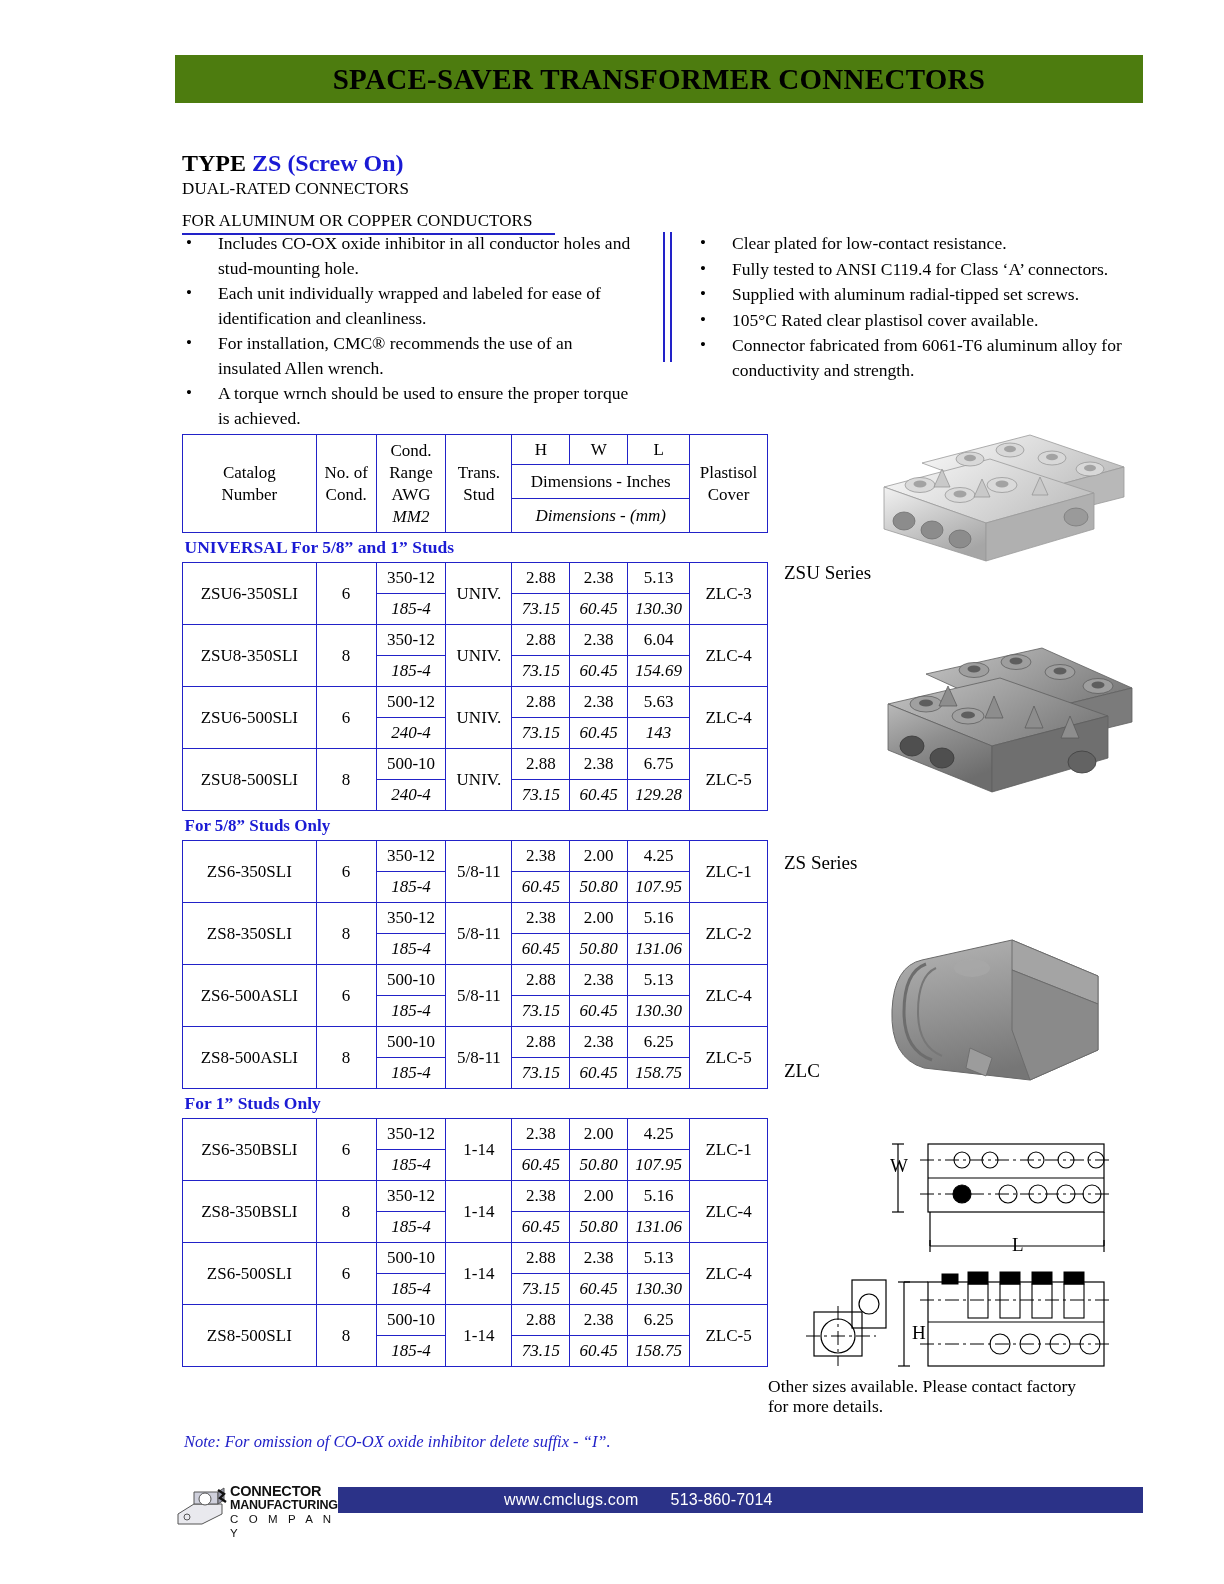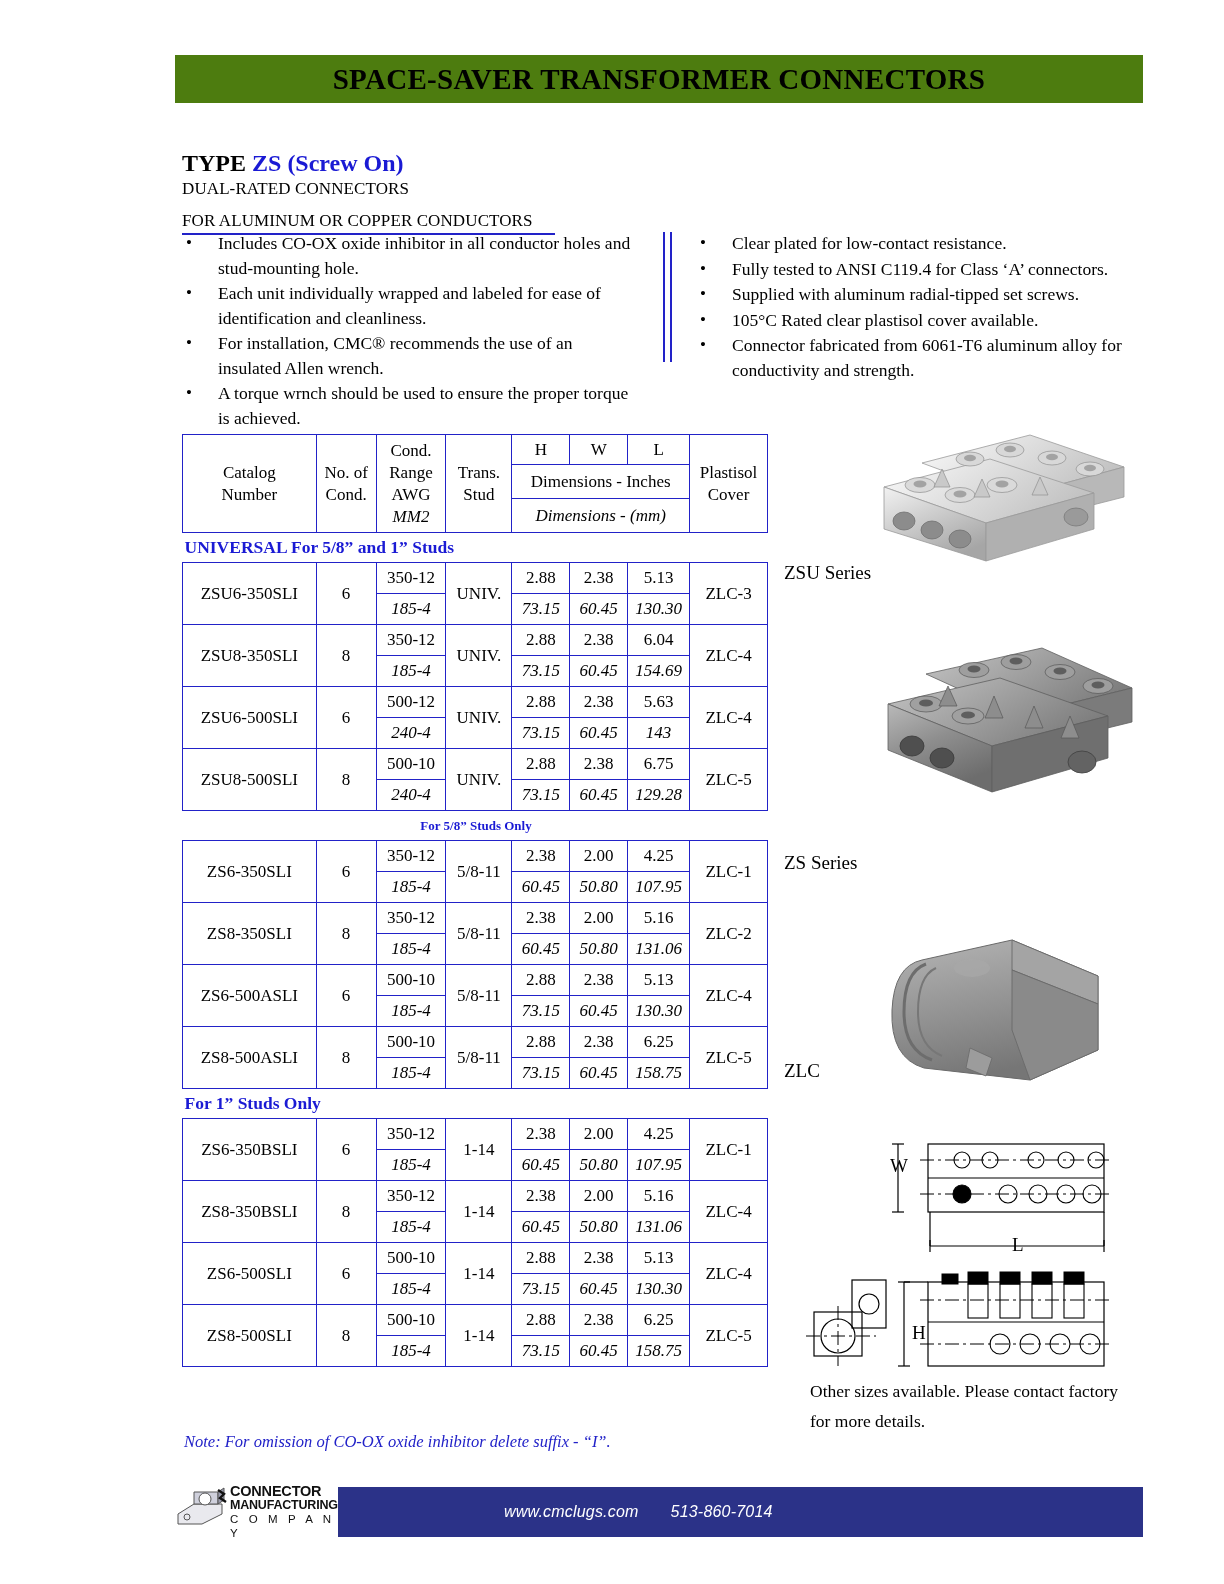--- a/index.html
+++ b/index.html
@@ -90,44 +90,44 @@
 
   
   .photo { position: absolute; }
   .photo-label {
     position: absolute; font-size: 19px; color: #000;
   }
 
   
   .footer-bar {
     position: absolute; left: 338px; top: 1487px;
-    width: 805px; height: 50px;
+    width: 805px; height: 26px;
     background: #2b3288;
-    display: flex; align-items: center; font-style: italic;
+    display: flex; align-items: center;
   }
   .footer-txt {
     font-family: "Liberation Sans", sans-serif;
     color: #fff; font-size: 16px; letter-spacing: 0.2px;
   }
   .footer-url { margin-left: 166px; }
   .footer-phone { margin-left: 32px; }
 
   .logo-block { position: absolute; left: 174px; top: 1484px; width: 172px; height: 45px; }
   .logo-text {
     position: absolute; left: 56px; top: 0;
     font-family: "Liberation Sans", sans-serif;
     color: #111;
   }
   .lt1 { font-size: 14.5px; font-weight: bold; letter-spacing: -0.2px; line-height: 14px; }
   .lt2 { font-size: 12.5px; font-weight: bold; letter-spacing: -0.2px; line-height: 14px; }
   .lt3 { font-size: 11.5px; letter-spacing: 3.6px; line-height: 14px; }
 
   .other-sizes {
-    position: absolute; left: 810px; top: 1376px;
-    font-size: 17.5px; line-height: 30px; color: #000; width: 310px;
+    position: absolute; left: 768px; top: 1376px;
+    font-size: 17.5px; line-height: 20px; color: #000; width: 310px;
   }
 
   .dim-label { position: absolute; font-size: 19px; color: #000; }
 </style>
 </head>
 <body>
 
 <div class="page">
 
   <div class="banner">
@@ -278,21 +278,21 @@
           <td>6.75</td>
           <td rowspan="2">ZLC-5</td>
         </tr>
         <tr class="r-bot">
           <td>240-4</td>
           <td>73.15</td>
           <td>60.45</td>
           <td>129.28</td>
         </tr>
         <tr>
-          <td colspan="8" style="border:none;height:30px;text-align:center;padding-left:2px;font-weight:bold;color:#1a1ad4;font-size:13px;">For 5/8” Studs Only</td>
+          <td colspan="8" style="border:none;height:30px;text-align:left;padding-left:2px;font-weight:bold;color:#1a1ad4;font-size:17px;">For 5/8” Studs Only</td>
         </tr>
         <tr class="r-top">
           <td rowspan="2">ZS6-350SLI</td>
           <td rowspan="2">6</td>
           <td>350-12</td>
           <td rowspan="2">5/8-11</td>
           <td>2.38</td>
           <td>2.00</td>
           <td>4.25</td>
           <td rowspan="2">ZLC-1</td>

